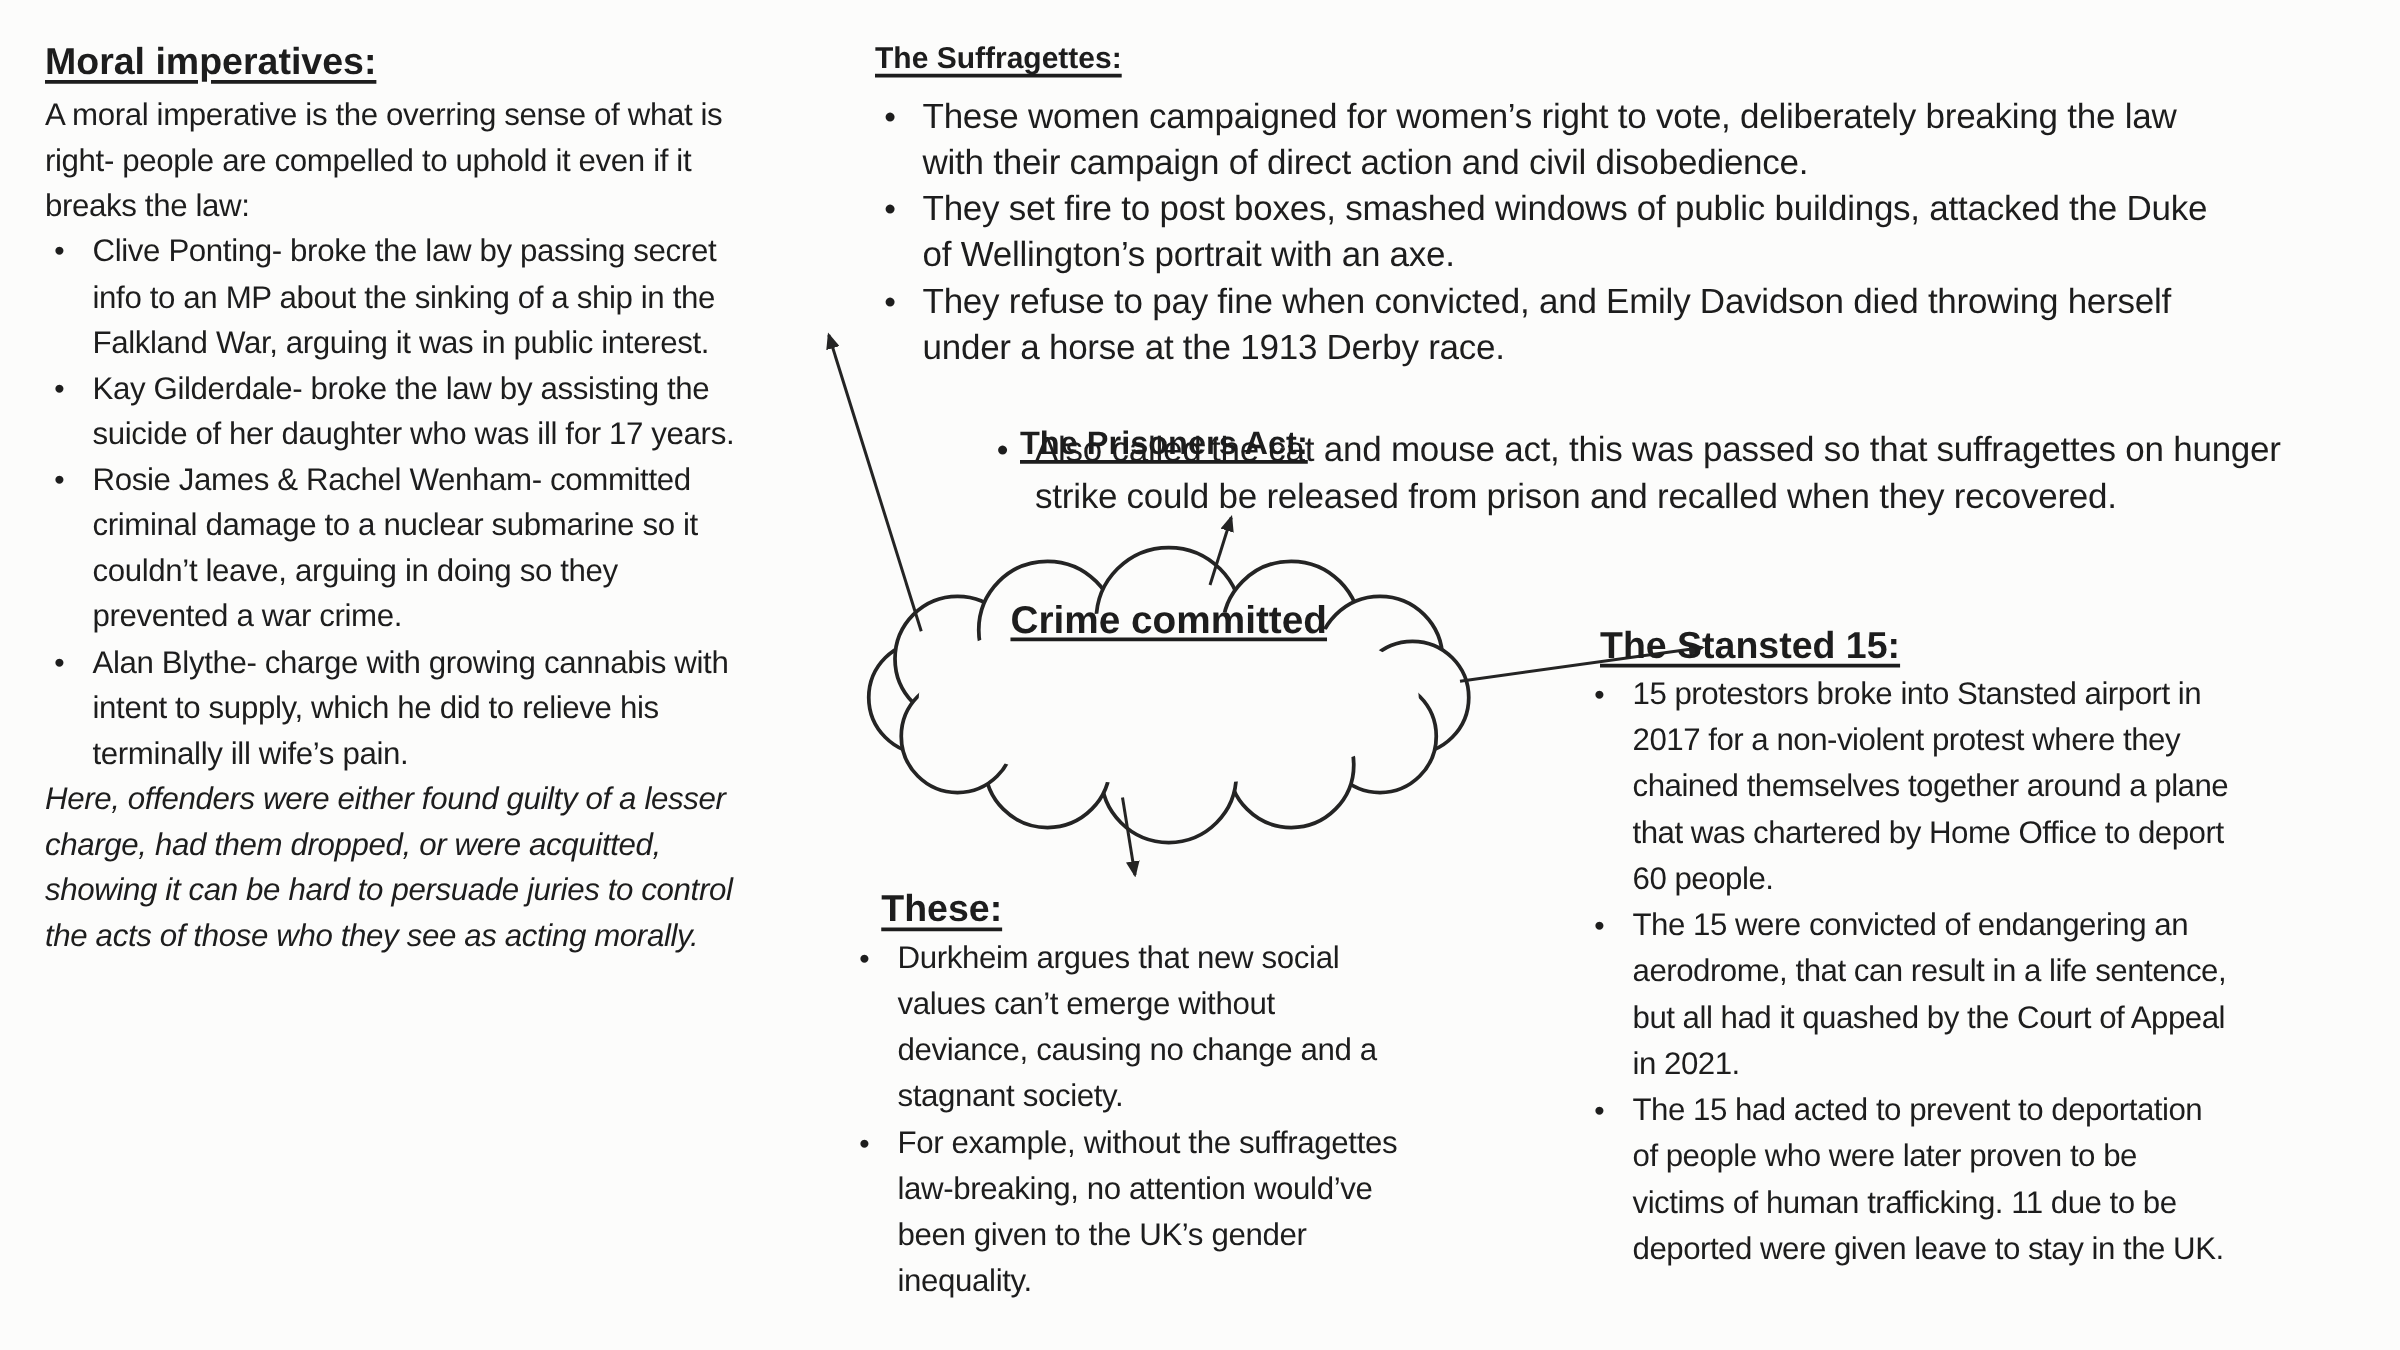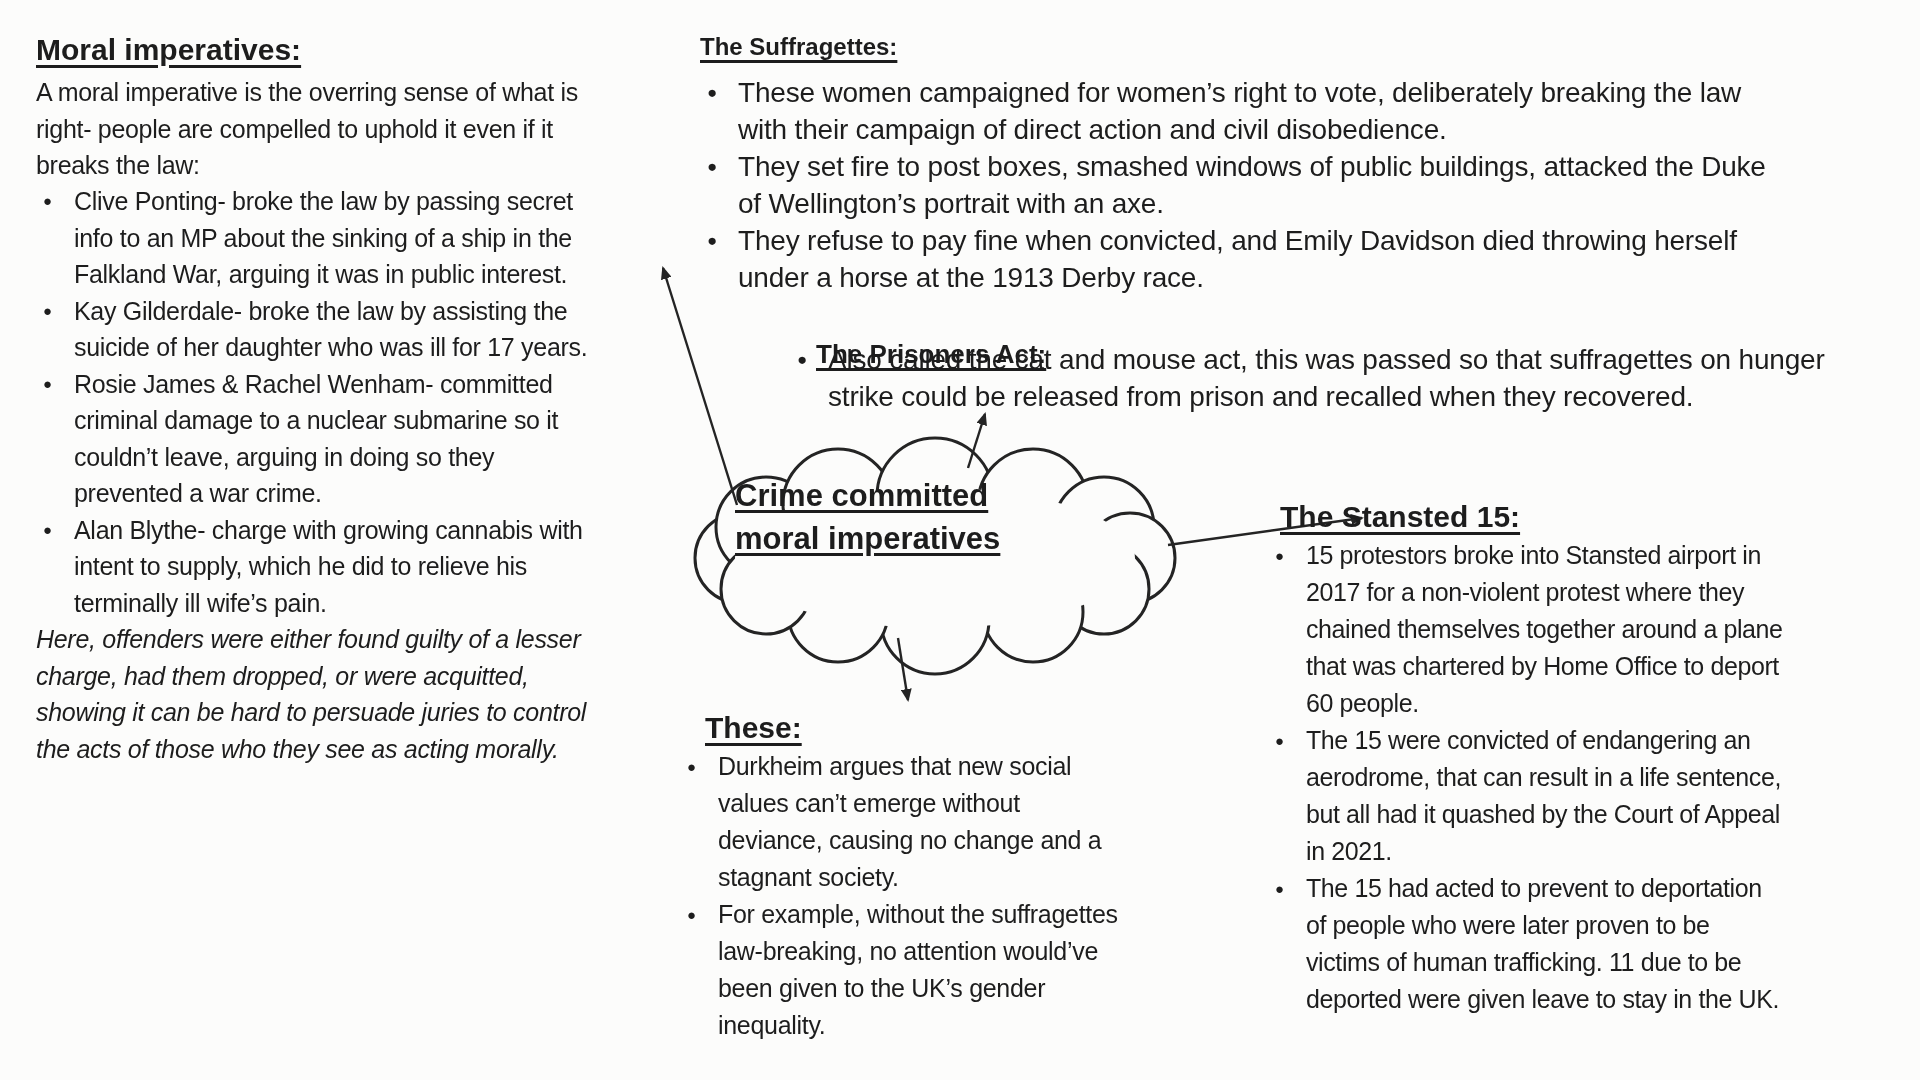--- a/index.html
+++ b/index.html
@@ -25,21 +25,21 @@
   #moral-list{left:36px;top:183px;width:630px;font-size:25px;line-height:36.5px;letter-spacing:-0.3px;}
   #moral-footnote{left:36px;top:621px;width:650px;font-size:25px;line-height:36.5px;
     letter-spacing:-0.3px;font-style:italic;white-space:pre-line;margin:0;}
 
   #suff-heading{left:700px;top:33px;width:1100px;font-size:24px;}
   #suff-list{left:700px;top:74px;width:1220px;font-size:28px;line-height:37px;letter-spacing:-0.2px;}
 
   #pris-heading{left:816px;top:303px;width:500px;font-size:26px;margin-top:36px;}
   #pris-list{left:790px;top:341px;width:1130px;font-size:28px;line-height:37px;letter-spacing:-0.2px;}
 
-  #cloud-text{left:735px;top:474px;width:400px;
+  #cloud-text{left:735px;top:474px;width:400px;text-align:center;
     font-size:31px;font-weight:bold;line-height:43px;}
   .cloud-line{text-decoration:underline;text-decoration-thickness:3px;text-underline-offset:4px;}
 
   #stansted-heading{left:1280px;top:500px;width:460px;font-size:30px;}
   #stansted-list{left:1268px;top:537px;width:600px;font-size:25px;line-height:37px;letter-spacing:-0.4px;}
 
   #theory-heading{left:705px;top:711px;width:440px;font-size:30px;}
   #theory-list{left:680px;top:748px;width:480px;font-size:25px;line-height:37px;letter-spacing:-0.3px;}
 
   #overlay{position:absolute;left:0;top:0;pointer-events:none;}
@@ -134,21 +134,20 @@
 <ul class="blist" id="pris-list">
     <li>
       <span class="dot">●</span>
       <span class="txt">Also called the cat and mouse act, this was passed so that suffragettes on hunger
 strike could be released from prison and recalled when they recovered.</span>
     </li>
   </ul>
 
 <div class="abs" id="cloud-text">
   <div class="cloud-line">Crime committed</div>
-  <div class="cloud-line">moral imperatives</div>
 </div>
 
 <h2 class="hd" id="stansted-heading">The Stansted 15:</h2>
 <ul class="blist" id="stansted-list">
     <li>
       <span class="dot">●</span>
       <span class="txt">15 protestors broke into Stansted airport in
 2017 for a non-violent protest where they
 chained themselves together around a plane
 that was chartered by Home Office to deport

